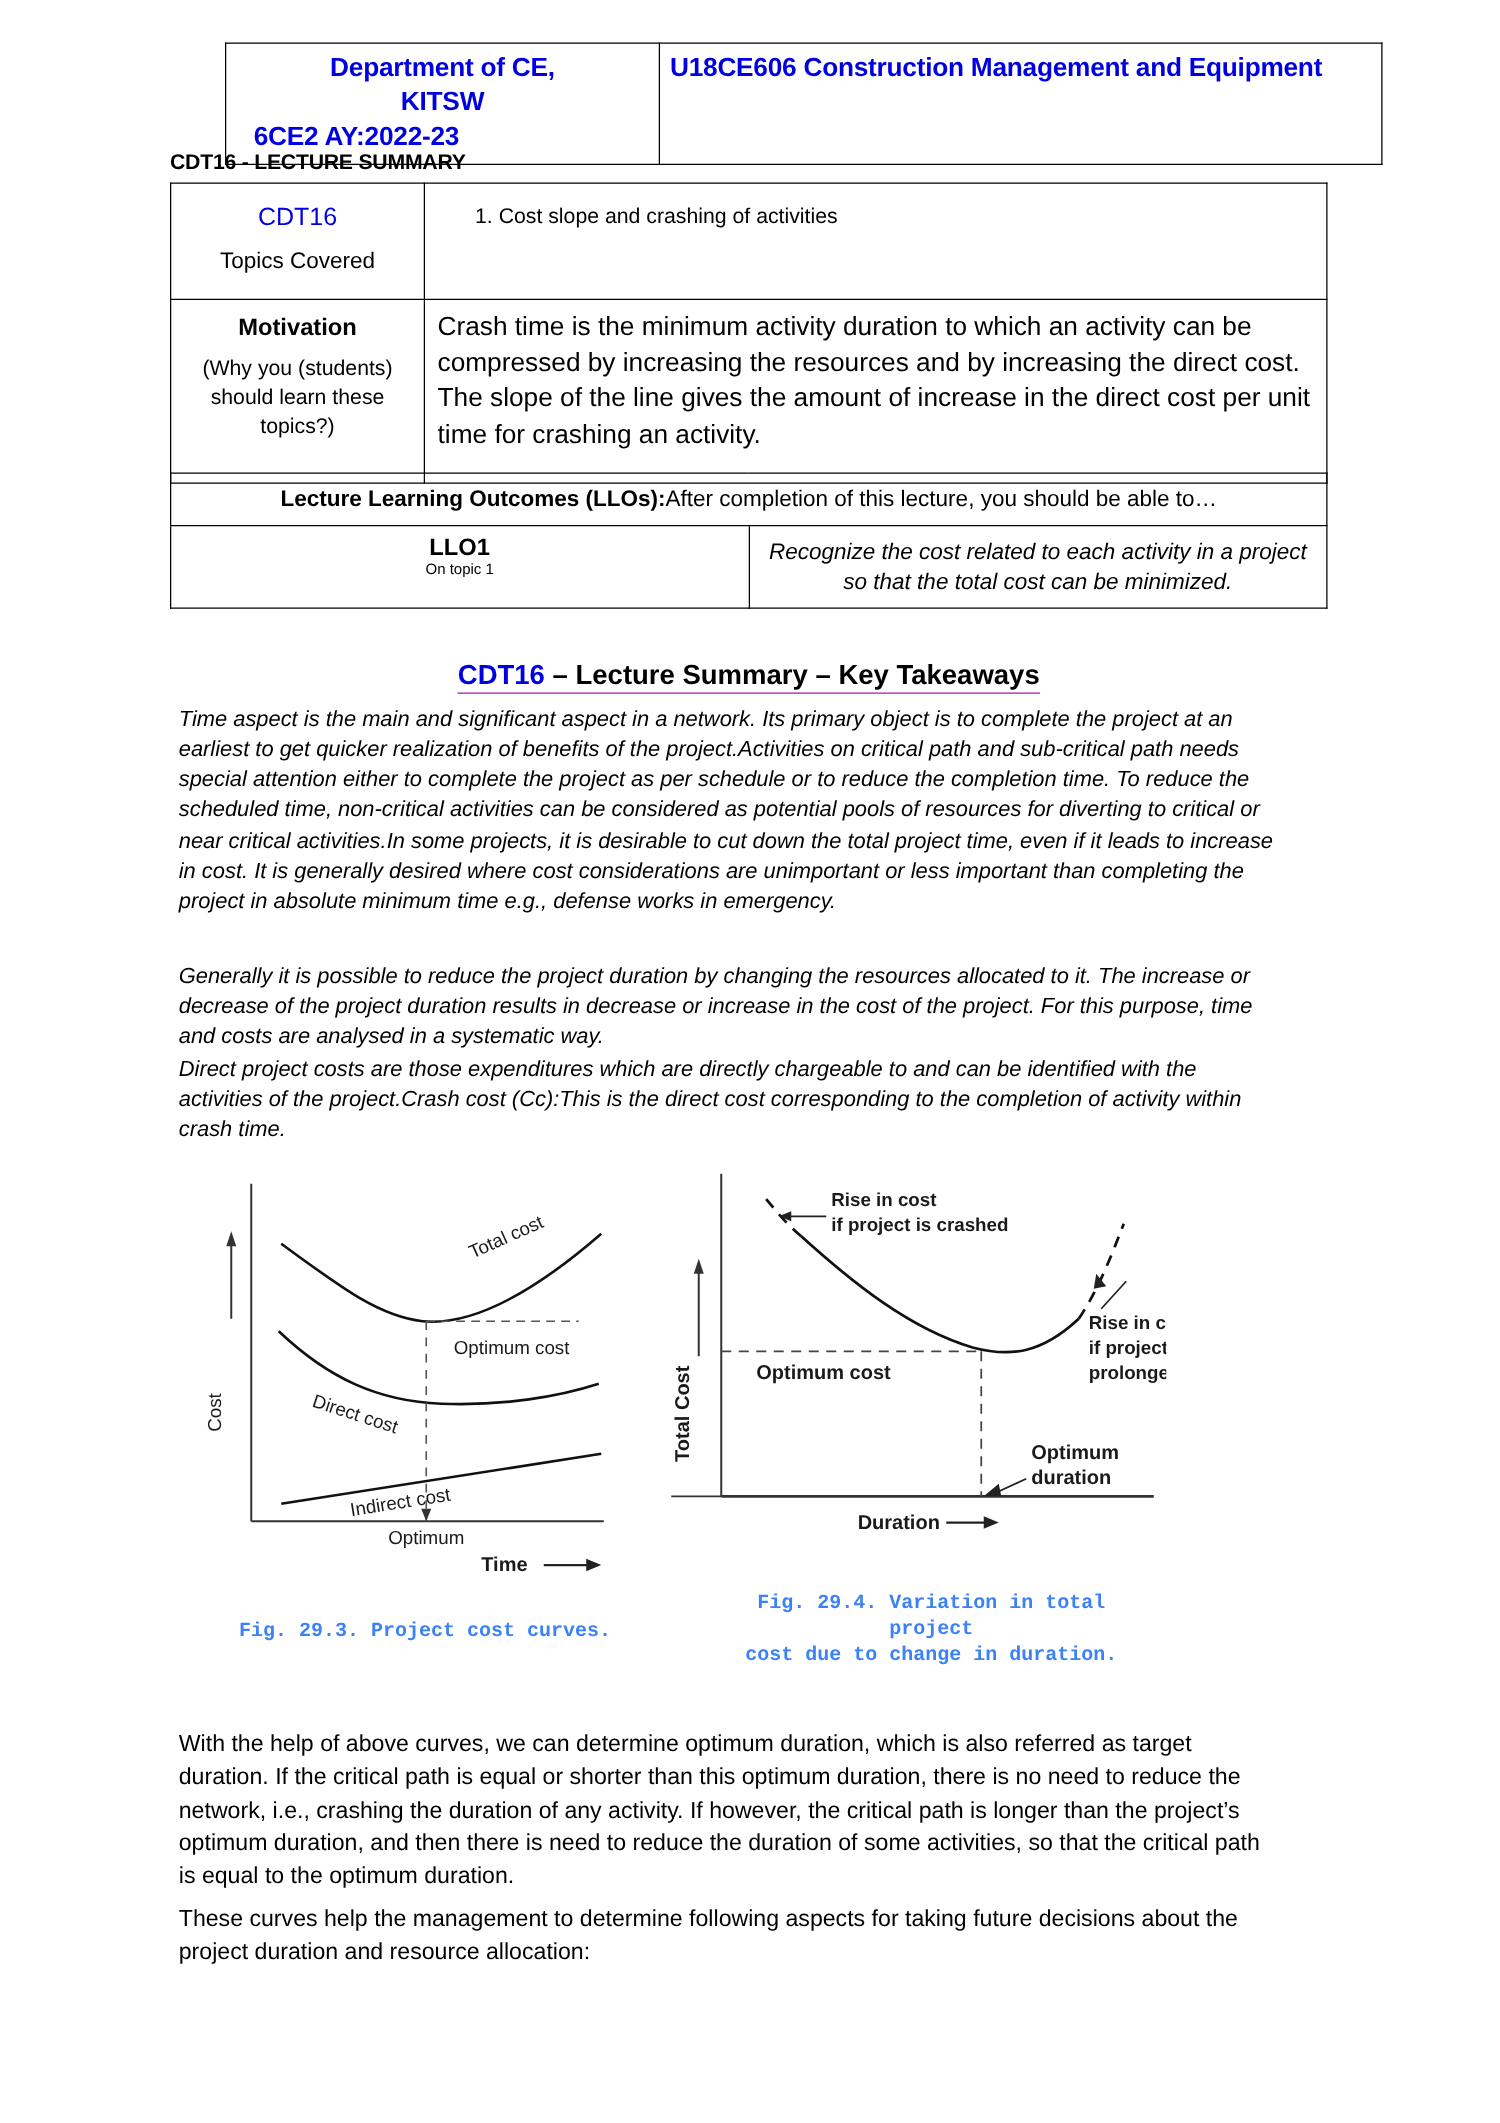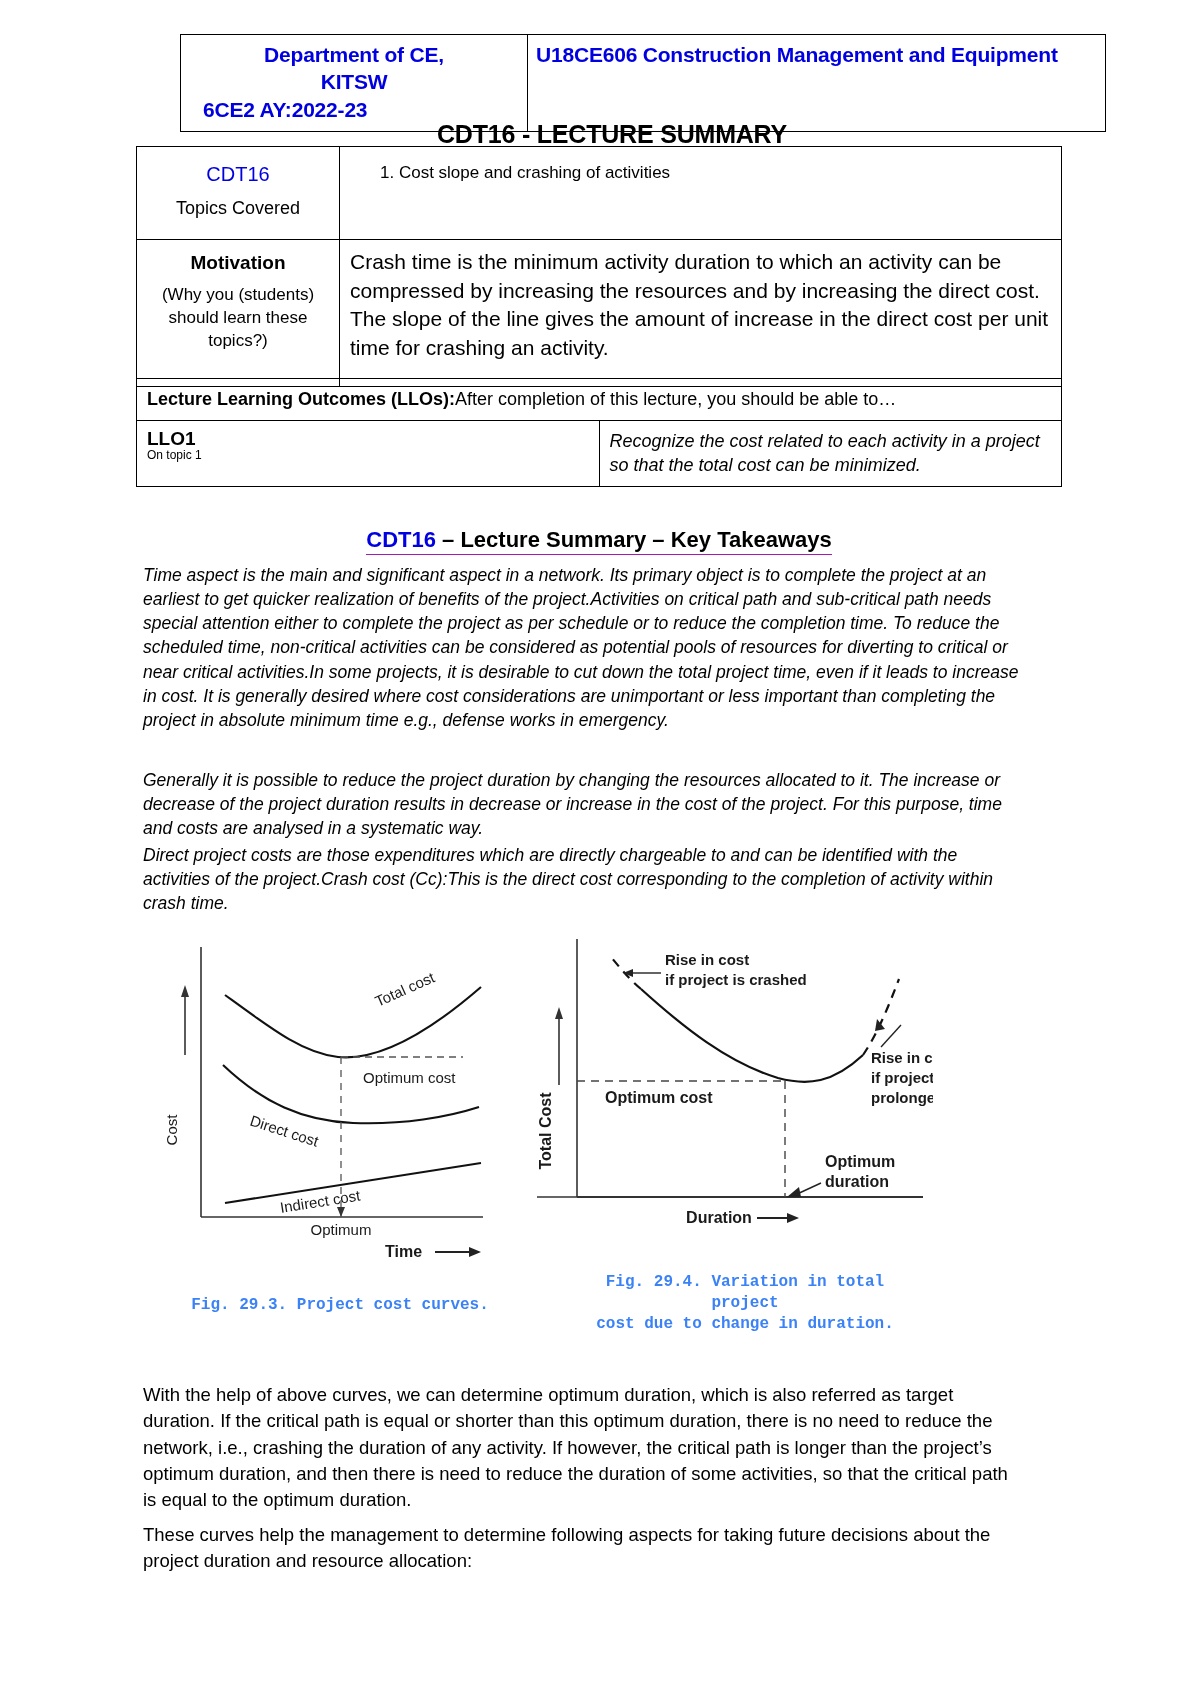--- a/index.html
+++ b/index.html
@@ -54,26 +54,25 @@
     font-size: 21px;
   }
   .hdr-left-line3 {
     display: block;
     text-align: left;
     padding-left: 14px;
   }
 
   .doc-title {
     position: absolute;
-    left: 149px;
+    left: 136px;
     top: 120px;
     width: 926px;
-    text-align: center;
-    font-weight: bold;
-    font-size: 25px;
+    font-weight: bold;
+    font-size: 17px;
     letter-spacing: -0.2px;
   }
 
   
   .topics-table {
     position: absolute;
     left: 136px;
     top: 146px;
     width: 926px;
     border-collapse: collapse;
@@ -121,20 +120,21 @@
   .cell-tall { height: 130px; }
 
   
   .llo-table {
     position: absolute;
     left: 136px;
     top: 378px;
     width: 926px;
     border-collapse: collapse;
     table-layout: fixed;
+    text-align: center;
   }
   .llo-table td {
     border: 1.6px solid #000;
     vertical-align: top;
     padding: 8px 10px;
   }
   .llo-head {
     font-size: 18px;
     line-height: 1.4;
   }

